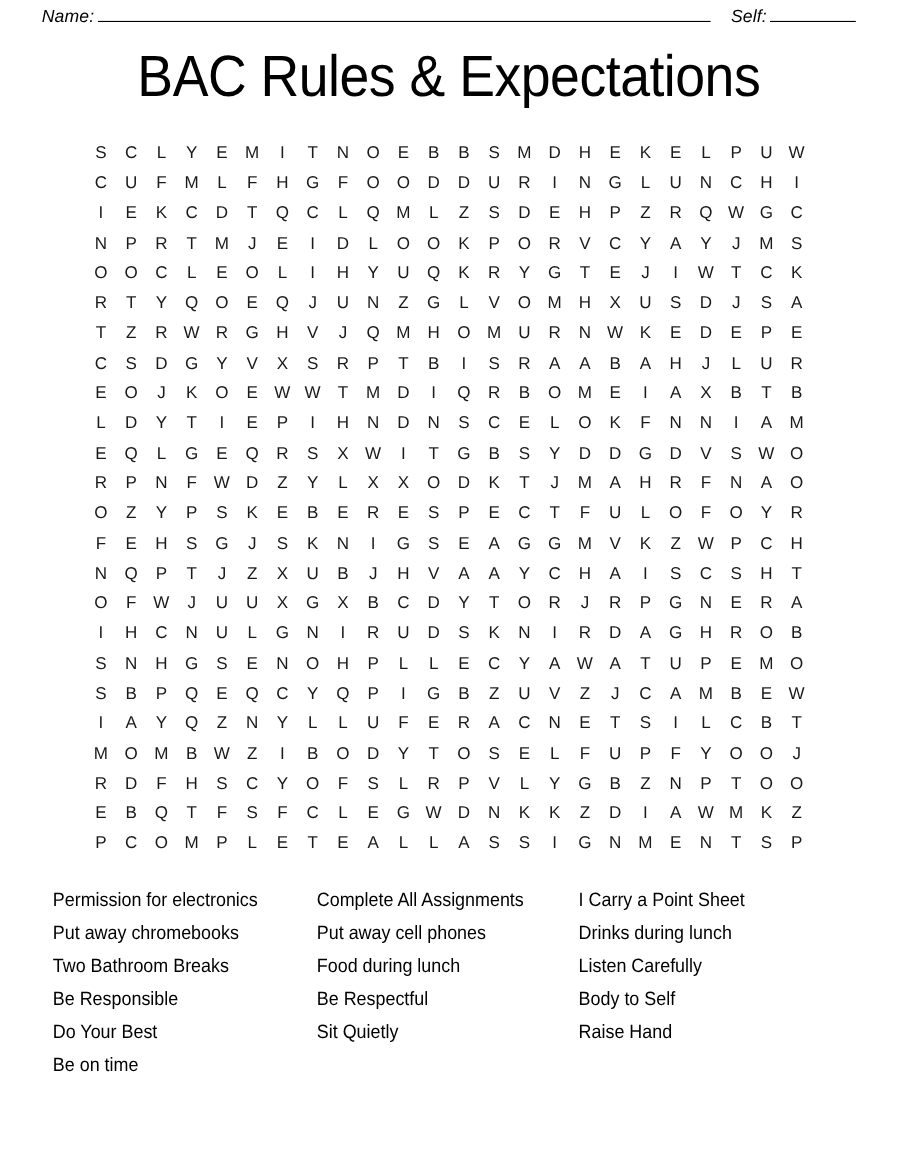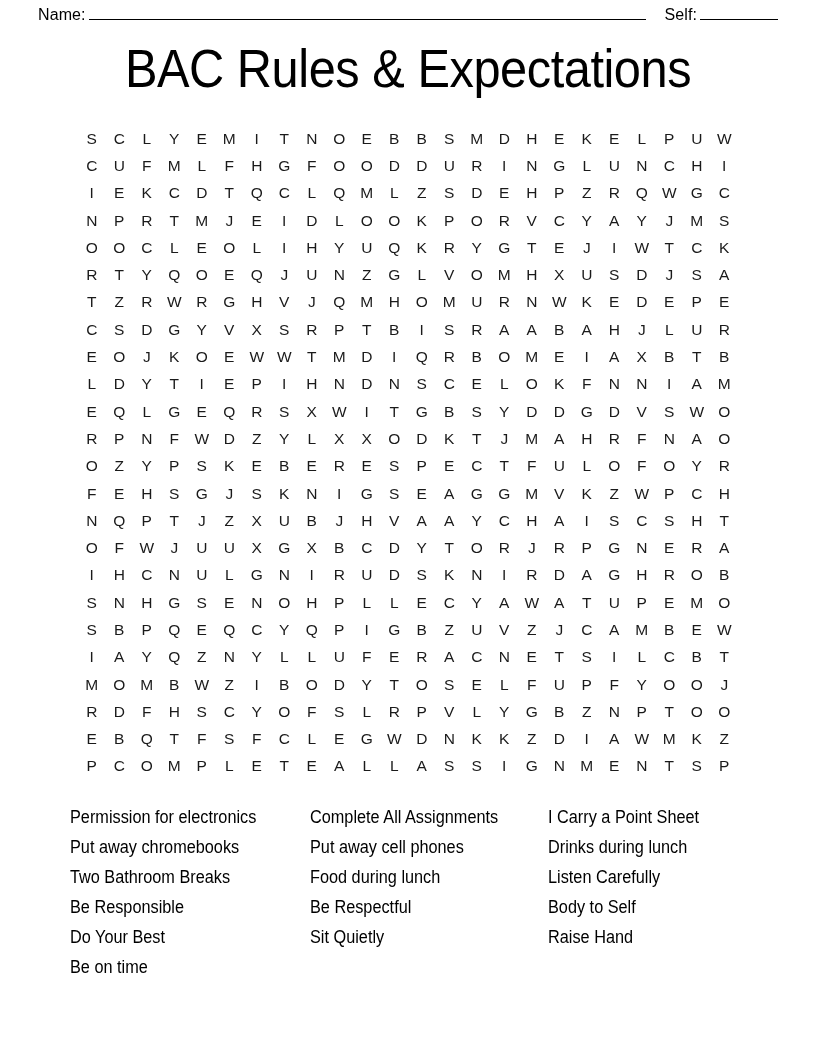--- a/index.html
+++ b/index.html
@@ -22,20 +22,21 @@
     display: flex;
     align-items: baseline;
     padding: 5px 38px 0 38px;
     font-size: 16px;
     line-height: 20px;
     letter-spacing: 0.1px;
   }
   .nd-label {
     white-space: nowrap;
     font-size: 16px;
+    font-style: italic;
   }
   .nd-rule {
     border-bottom: 1.5px solid #000;
     height: 14px;
     margin-left: 3px;
   }
   .nd-rule.name-rule { flex: 1 1 auto; }
   .nd-rule.date-rule { width: 78px; flex: 0 0 78px; }
   .nd-gap { width: 18px; flex: 0 0 18px; }
 
@@ -69,21 +70,21 @@
     font-family: "Liberation Sans", sans-serif;
     font-size: 15.5px;
     line-height: 27.3px;
     padding: 0;
     color: #1a1a1a;
   }
 
   
   .word-list {
     margin: 22px 0 0 0;
-    padding: 0 38px 0 70px;
+    padding: 0 38px 0 48px;
     display: grid;
     grid-template-columns: 240px 238px auto;
     grid-auto-rows: 30px;
     grid-auto-flow: row;
     font-family: "Liberation Sans Narrow", "Liberation Sans", sans-serif;
     font-size: 17.5px;
     line-height: 30px;
     color: #000;
   }
   .word-item {

